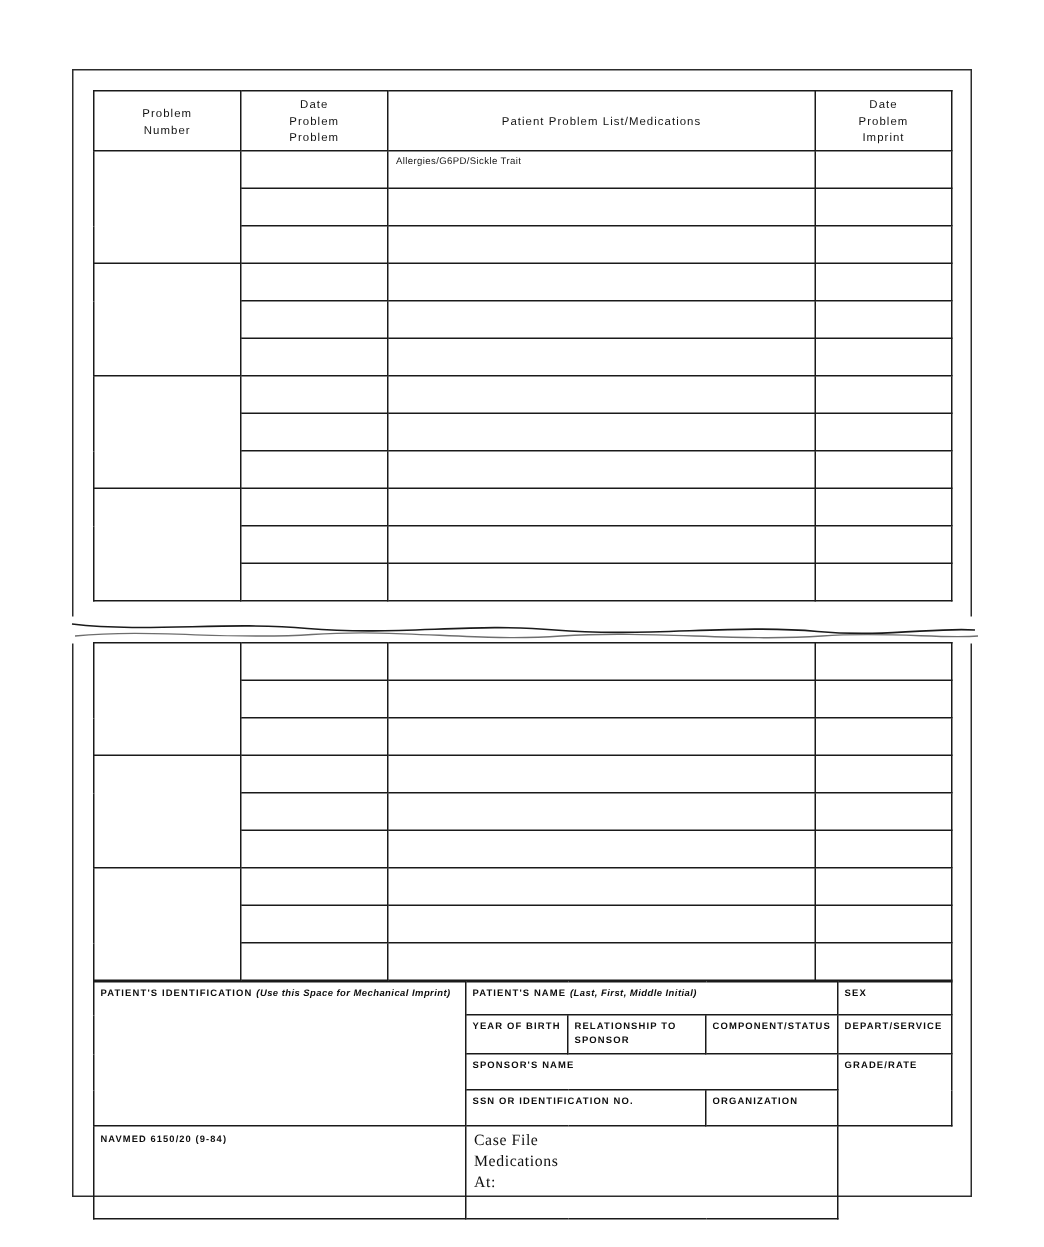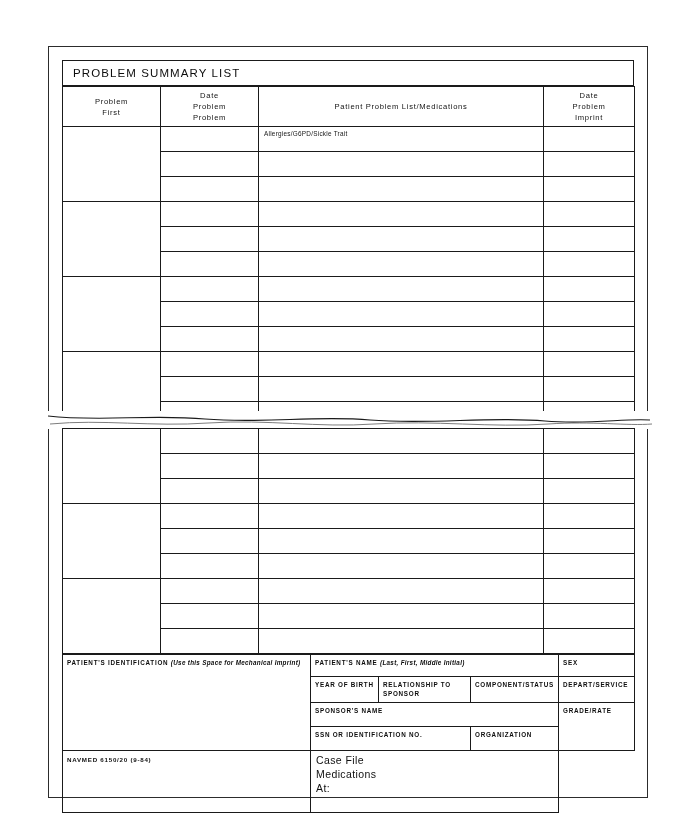--- a/index.html
+++ b/index.html
@@ -137,54 +137,51 @@
   }
   .formnum {
     font-size: 6.2px;
     font-weight: bold;
     letter-spacing: 0.75px;
     padding: 5px 0 0 4px;
     color: #0d0d0d;
     white-space: nowrap;
   }
   .typed {
-    font-family: Liberation Sans, sans-serif;
+    font-family: Liberation Serif, serif;
     font-size: 10.5px;
     line-height: 1.32;
     padding: 3px 0 16px 5px;
     color: #101010;
     letter-spacing: 0.4px;
   }
 </style>
 </head>
 <body>
 
 <div id="page">
 
   <div class="page-border"></div>
 
   <div class="form-sheet" style="top:60px;">
 
-    <div class="title-bar">
-      <span class="title-text">PROBLEM SUMMARY LIST</span>
-    </div>
 
     <table class="ptable">
       <colgroup>
         <col class="col-num">
           <col class="col-date">
           <col class="col-prob">
           <col class="col-res">
       </colgroup>
       <thead>
         <tr>
           <th>
             <div class="hdr-text">
               <div>Problem</div>
-              <div>First</div>
+              <div>Number</div>
             </div>
           </th>
           <th>
             <div class="hdr-text">
               <div>Date</div>
               <div>Problem</div>
               <div>Problem</div>
             </div>
           </th>
           <th>

